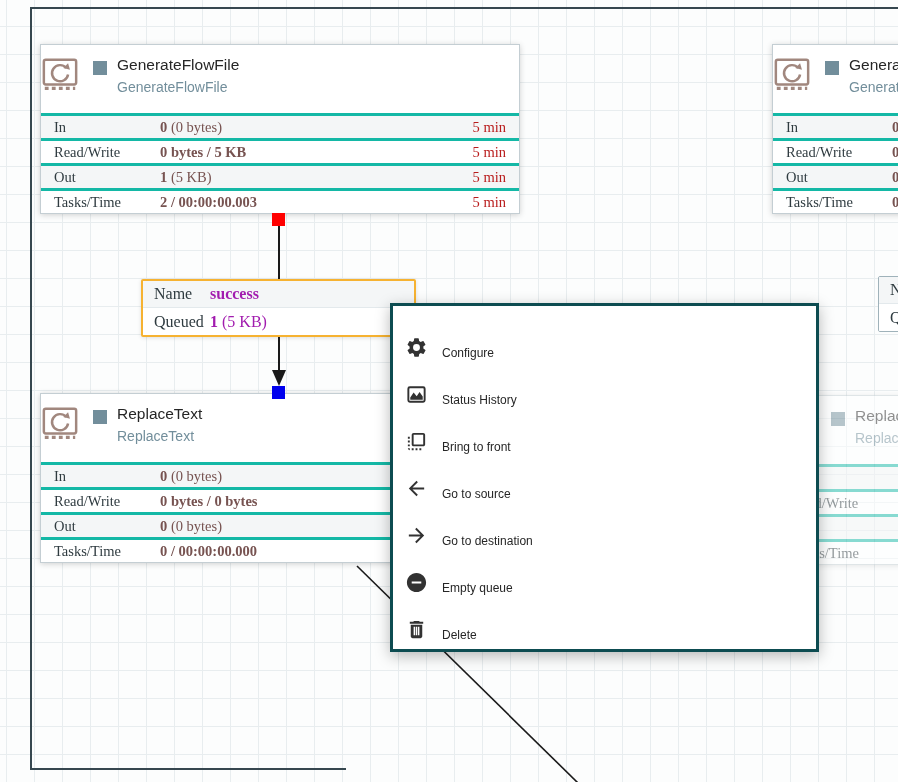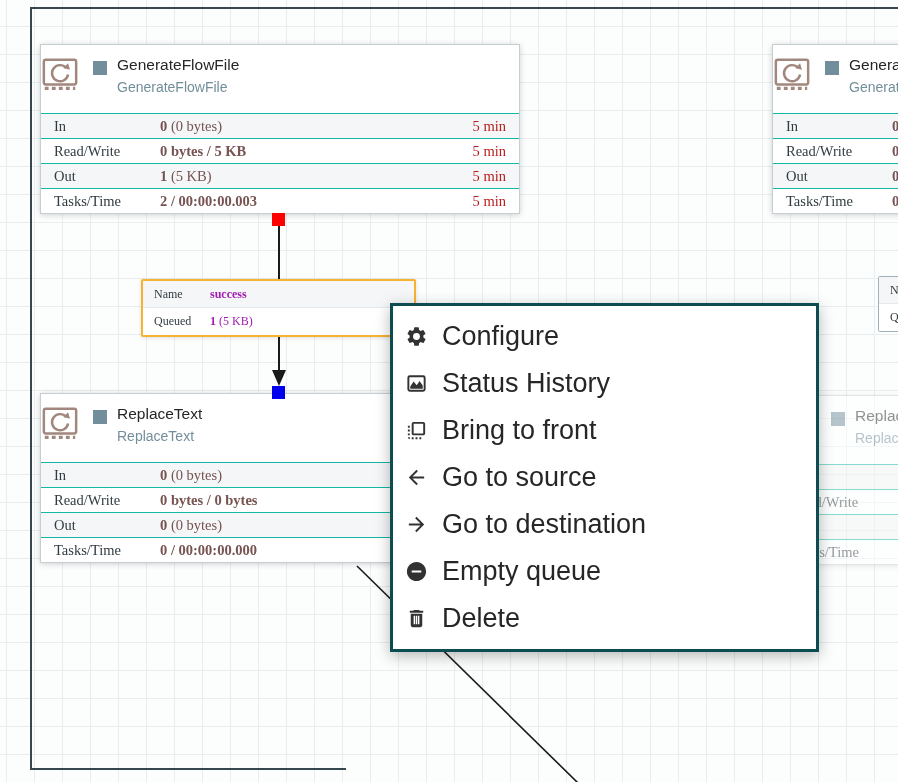--- a/index.html
+++ b/index.html
@@ -19,45 +19,45 @@
              box-shadow:0 1px 6px rgba(0,0,0,.18);z-index:2}
   .ghost{opacity:.5}
   .proc-header{display:flex;align-items:flex-start;height:68px;padding:11px 0}
   .proc-icon{width:38px;height:38px;flex:0 0 38px}
   .proc-icon svg{display:block;width:38px;height:38px}
   .state-square{width:14px;height:14px;background:#728e9b;margin:5px 10px 0 14px;flex:0 0 14px}
   .proc-title{font-size:15.5px;color:#262626;line-height:1.2;white-space:nowrap}
   .proc-sub{font-size:14px;color:#728e9b;margin-top:4px;white-space:nowrap}
   .stats{font-family:"Liberation Serif",serif;font-size:14.5px}
   .stat-row{display:flex;align-items:center;height:25px;padding:0 13px;
-            border-top:1px solid #14b8a6;background:#fff;white-space:nowrap}
+            border-top:3px solid #14b8a6;background:#fff;white-space:nowrap}
   .stat-row.alt{background:#f4f6f7}
   .stat-label{width:106px;flex:0 0 106px;color:#2f3b40}
   .stat-value{color:#775351}
   .stat-value b{font-weight:700}
   .stat-window{margin-left:auto;color:#b91c1c}
 
   
   .conn-label{position:absolute;width:275px;background:#fff;border-radius:2px;
-              font-family:"Liberation Serif",serif;font-size:12px;z-index:4;overflow:hidden}
+              font-family:"Liberation Serif",serif;font-size:16px;z-index:4;overflow:hidden}
   .conn-selected{border:2px solid #f6b231;box-shadow:0 1px 4px rgba(0,0,0,.12)}
   .conn-plain{border:1px solid #9fb2ba}
   .conn-row{display:flex;align-items:center;height:27px;padding:0 11px;background:#fff;white-space:nowrap}
   .conn-row.alt{background:#f4f6f7;border-bottom:1px solid #e3e9ec}
   .conn-key{color:#2f3b40;width:56px;flex:0 0 56px}
   .conn-val{color:#a21caf}
   .conn-val b{font-weight:700}
 
   svg.wires{position:absolute;left:0;top:0;z-index:3}
 
   
   .menu{position:absolute;left:390px;top:303px;width:429px;background:#fff;
         border:3px solid #0d4c51;box-shadow:0 4px 14px rgba(0,0,0,.28);padding:7px 0;z-index:10}
-  .menu-item{display:flex;align-items:center;height:47px;padding:0 11px;
-             font-size:27px;color:#262626;cursor:pointer}
+  .menu-item{display:flex;align-items:flex-end;height:47px;padding:0 11px;
+             font-size:12px;color:#262626;cursor:pointer}
   .mi{width:25px;height:25px;margin-right:13px;flex:0 0 25px;display:flex;align-items:center;justify-content:center}
   .mi svg{display:block;width:23px;height:23px;fill:#323232}
 </style>
 </head>
 <body>
 
 <div class="canvas">
 
   <div class="sel-line" style="left:30px;top:7px;width:868px;height:2px"></div>
   <div class="sel-line" style="left:30px;top:7px;width:2px;height:763px"></div>

